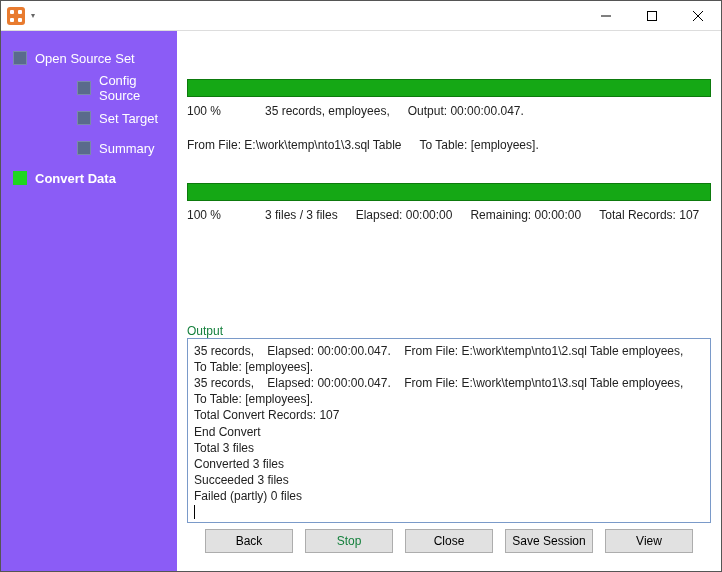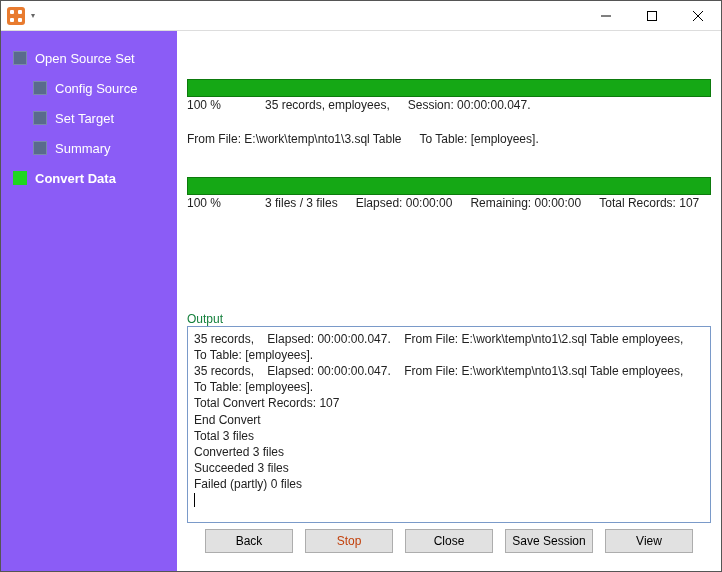--- a/index.html
+++ b/index.html
@@ -10,33 +10,33 @@
   .app-icon { width: 18px; height: 18px; background: #e87b2f; border-radius: 3px; position: relative; }
   .app-icon::before { content: ""; position: absolute; left: 3px; top: 3px; width: 4px; height: 4px; background: #fff; border-radius: 1px; box-shadow: 8px 0 0 #fff, 0 8px 0 #fff, 8px 8px 0 #fff; }
   .title-caret { width: 8px; height: 30px; display: flex; align-items: center; justify-content: center; margin-left: 4px; color: #666; font-size: 8px; }
   .win-controls { display: flex; }
   .win-btn { width: 46px; height: 29px; display: flex; align-items: center; justify-content: center; background: #fff; cursor: pointer; }
   .win-btn svg { width: 10px; height: 10px; }
   .body-area { flex: 1; display: flex; min-height: 0; }
   .sidebar { width: 176px; background: #8b5cf6; color: #fff; padding-top: 12px; position: relative; }
   .step { display: flex; align-items: center; height: 30px; padding-left: 12px; font-size: 13px; cursor: pointer; }
   .step .box { width: 14px; height: 14px; background: #5a6b8c; border: 1px solid #7a8aaa; margin-right: 8px; flex-shrink: 0; }
-  .step.sub { padding-left: 32px; }
+  .step.sub { padding-left: 32px; margin-left: 44px; }
   .step.active .box { background: #1fd61f; border-color: #1fd61f; }
   .step.active { font-weight: bold; }
   .main { flex: 1; background: #fff; padding: 8px 10px 8px 10px; display: flex; flex-direction: column; min-height: 0; }
   .progress-block { margin-top: 40px; }
   .progress-bar { height: 18px; background: #15a815; border: 1px solid #0d7a0d; }
-  .progress-info { display: flex; gap: 18px; font-size: 12px; color: #222; flex-wrap: wrap; line-height: 1.35; }
+  .progress-info { margin-top: 6px; display: flex; gap: 18px; font-size: 12px; color: #222; flex-wrap: wrap; line-height: 1.35; }
   .progress-info .pct { width: 60px; }
   .progress-block2 { margin-top: 30px; }
   .output-label { margin-top: 100px; font-size: 12px; color: #15803d; }
   .output-box { border: 1px solid #7a9ac9; height: 214px; padding: 4px 6px; font-size: 12px; color: #222; line-height: 1.35; overflow-y: auto; background: #fff; white-space: pre-wrap; }
   .btn { width: 88px; height: 24px; background: #e1e1e1; border: 1px solid #adadad; font-size: 12px; cursor: pointer; }
-  .btn:disabled { color: #c2410c; cursor: default; }
+  .btn:disabled { color: #15803d; cursor: default; }
   .footer { display: flex; gap: 12px; padding: 6px 0 10px 0; justify-content: center; }
   .spacer-flex { flex: 1; }
   .cursor-line { display: inline-block; width: 1px; height: 14px; background: #000; vertical-align: text-bottom; }
 </style>
 </head>
 <body>
 
 <div class="window">
 
   <div class="titlebar">
@@ -91,21 +91,21 @@
 
     <div class="main">
 
       <div class="progress-block">
         <div class="progress-bar"></div>
         <div class="progress-info">
           <span class="pct">100 %</span>
           <span>
             <span>35 records, employees,</span>
           </span>
-          <span>Session: 00:00:00.047.</span>
+          <span>Output: 00:00:00.047.</span>
           <span>From File: E:\work\temp\nto1\3.sql Table</span>
           <span>To Table: [employees].</span>
         </div>
       </div>
 
       <div class="progress-block2">
         <div class="progress-bar"></div>
         <div class="progress-info">
           <span class="pct">100 %</span>
           <span>3 files / 3 files</span>

